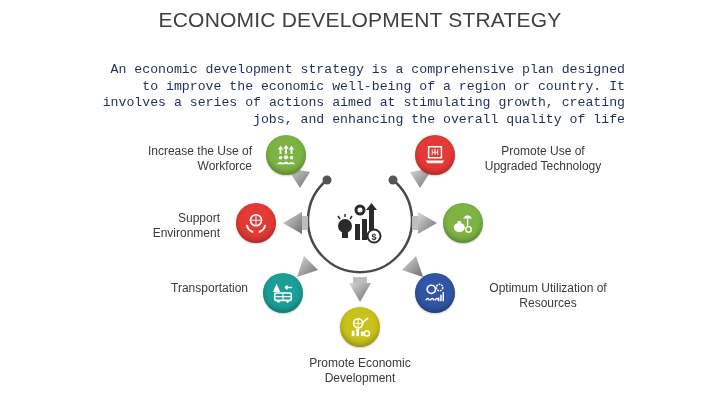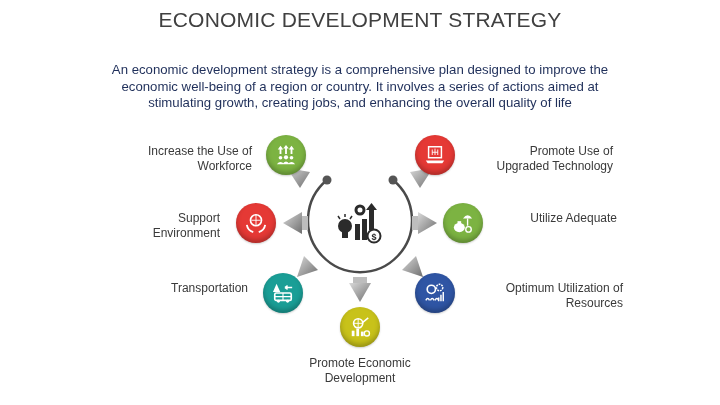--- a/index.html
+++ b/index.html
@@ -9,28 +9,29 @@
     font-family: "Liberation Sans", sans-serif;
     position: relative;
   }
   .title {
     position: absolute; left: 0; top: 8px; width: 720px;
     text-align: center; font-weight: normal; font-size: 21px;
     color: #404040; letter-spacing: 0.2px;
   }
   .subtitle {
     position: absolute; left: 95px; top: 62px; width: 530px;
-    text-align: center; font-size: 13.2px; line-height: 16.5px;
+    text-align: right; font-size: 13.2px; line-height: 16.5px;
     color: #1f2f5a;
+    font-family: Liberation Mono, monospace;
   }
   .label {
     position: absolute; font-size: 12px; line-height: 15px; color: #3a3a3a;
   }
   .label.right { text-align: right; }
-  .label.left { text-align: right; }
+  .label.left { text-align: center; }
   .label.center { text-align: center; }
   .node {
     position: absolute; width: 40px; height: 40px; border-radius: 50%;
     box-shadow: inset 0 -3px 5px rgba(0,0,0,0.25), 0 1px 2px rgba(0,0,0,0.2);
     display: flex; align-items: center; justify-content: center;
   }
   .node svg { width: 22px; height: 22px; }
   svg.diagram { position: absolute; left: 0; top: 0; }
 </style>
 </head>
@@ -165,21 +166,20 @@
 <div class="node" style="left:443px;top:203px;background:#7cb342">
   <svg viewBox="0 0 24 24">
     <path d="M12 7 q5 -7 10 0 z" fill="#fff"></path>
     <path d="M17 7 v8" stroke="#fff" stroke-width="1.5"></path>
     <ellipse cx="8" cy="17" rx="6" ry="5" fill="#fff"></ellipse>
     <rect x="6" y="10" width="4" height="3" fill="#fff"></rect>
     <circle cx="18" cy="19" r="3" fill="none" stroke="#fff" stroke-width="1.5"></circle>
   </svg>
 </div>
 <div class="label left" style="left:497px;top:211px;width:120px">
-  <div>Utilize Adequate</div>
 </div>
 
 <div class="node" style="left:415px;top:135px;background:#e53935">
   <svg viewBox="0 0 24 24">
     <rect x="5" y="3" width="14" height="12" fill="none" stroke="#fff" stroke-width="1.6"></rect>
     <path d="M9 6 v6 M12 5 v7 M15 6 v6 M9 9 h6" stroke="#fff" stroke-width="1"></path>
     <path d="M2 18 h20 l-2 3 h-16 z" fill="#fff"></path>
   </svg>
 </div>
 <div class="label left" style="left:473px;top:144px;width:140px">

